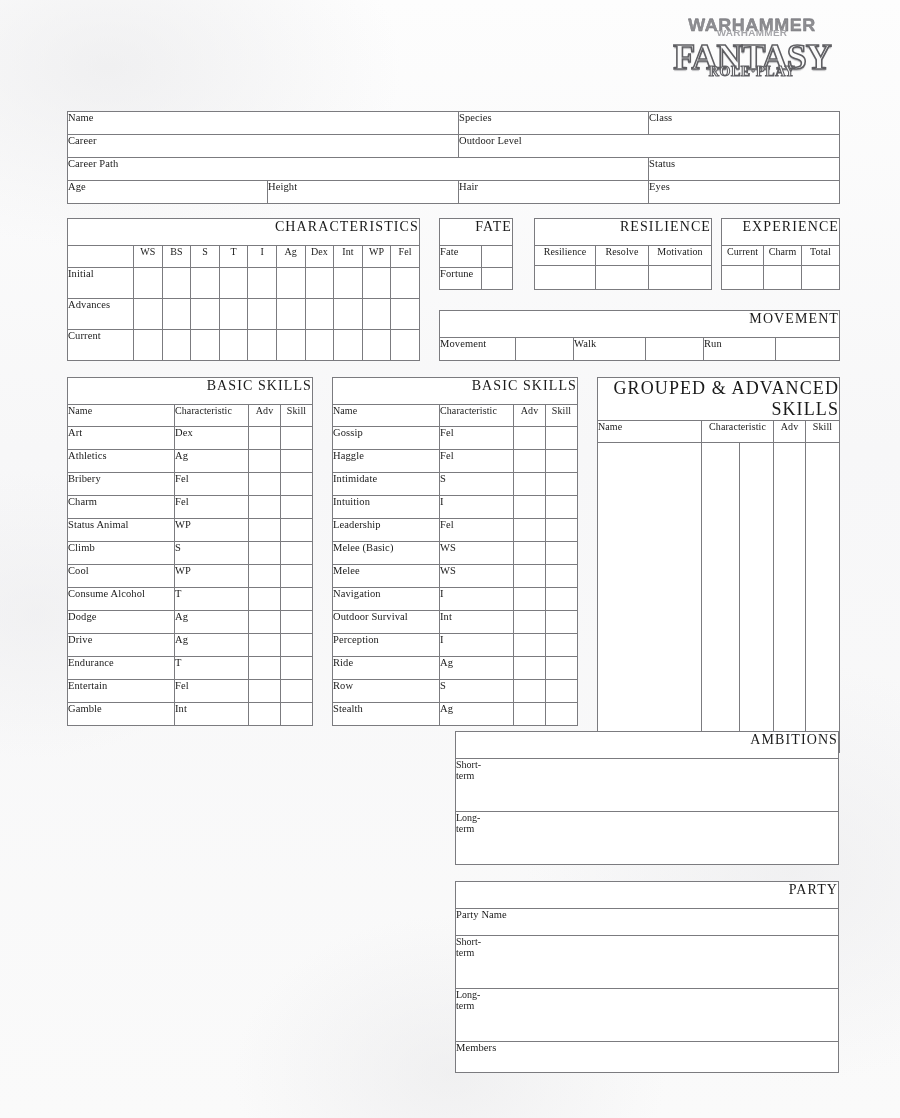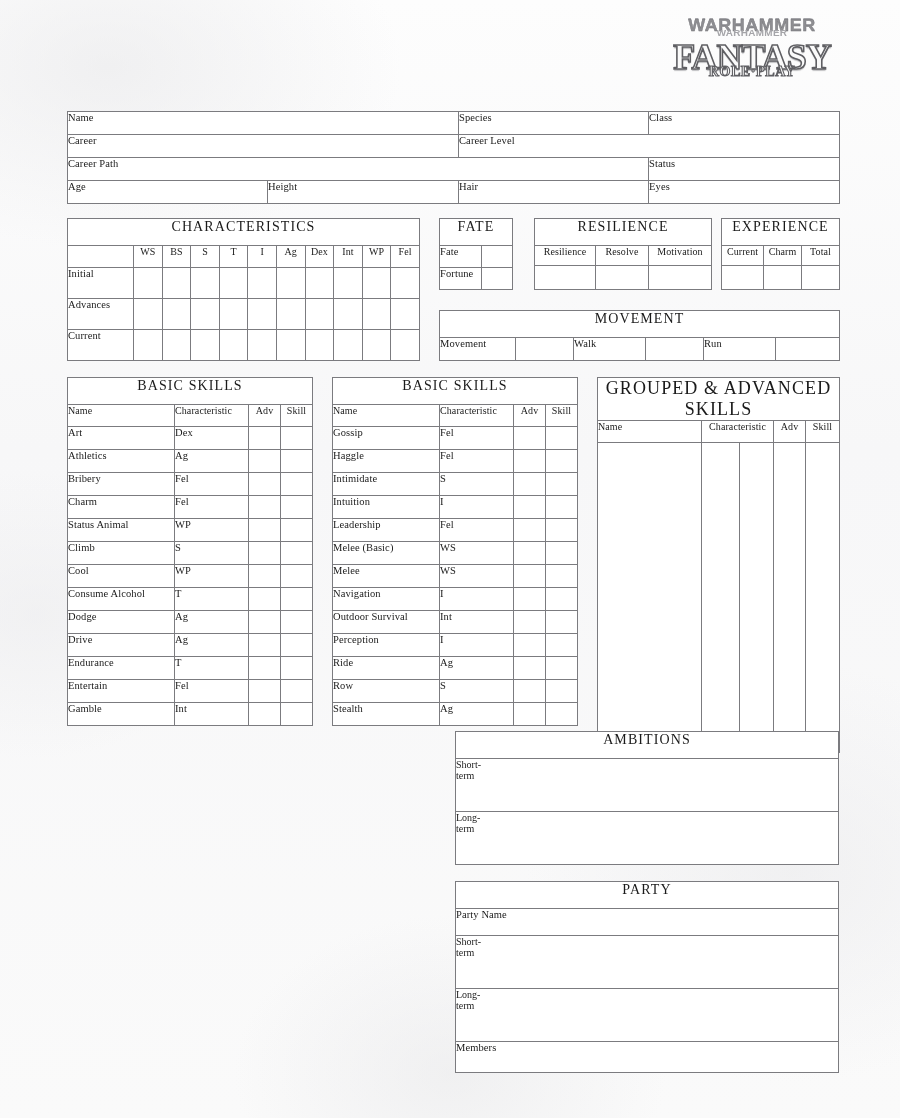--- a/index.html
+++ b/index.html
@@ -72,21 +72,21 @@
     font-weight:normal;
     vertical-align:top;
   }
   .lbl{
     font-size:10.5px;
     padding:3px 5px 0 5px;
     white-space:nowrap;
     letter-spacing:.1px;
   }
   .ttl{
-    text-align:center;
+    text-align:right;
     font-size:14px;
     letter-spacing:1.1px;
     padding:4px 0 4px 0;
     vertical-align:middle;
   }
   .colhd{
     font-size:10px;
     padding:3px 4px 2px 4px;
     letter-spacing:.1px;
   }
@@ -119,21 +119,21 @@
         <col style="width:191px">
     </colgroup>
     <tbody>
       <tr>
         <td class="lbl" colspan="2" style="height:22px">Name</td>
         <td class="lbl">Species</td>
         <td class="lbl">Class</td>
       </tr>
       <tr>
         <td class="lbl" colspan="2" style="height:22px">Career</td>
-        <td class="lbl" colspan="2">Career Level</td>
+        <td class="lbl" colspan="2">Outdoor Level</td>
       </tr>
       <tr>
         <td class="lbl" colspan="3" style="height:22px">Career Path</td>
         <td class="lbl">Status</td>
       </tr>
       <tr>
         <td class="lbl" style="height:22px">Age</td>
         <td class="lbl">Height</td>
         <td class="lbl">Hair</td>
         <td class="lbl">Eyes</td>

